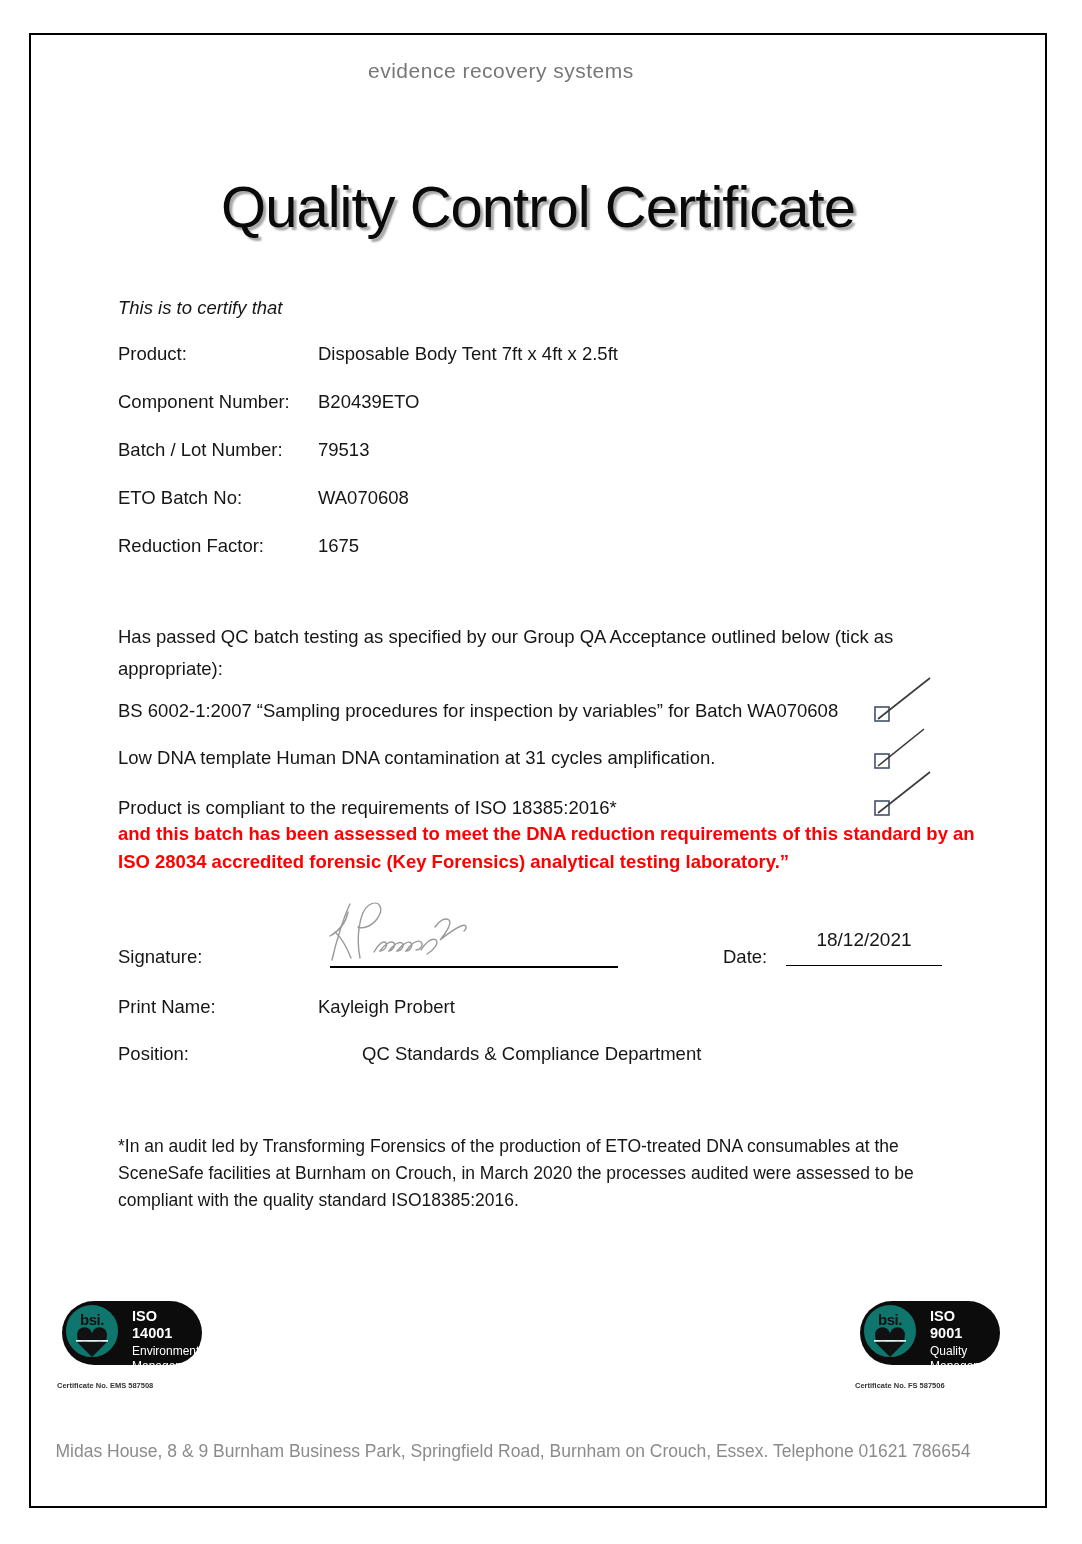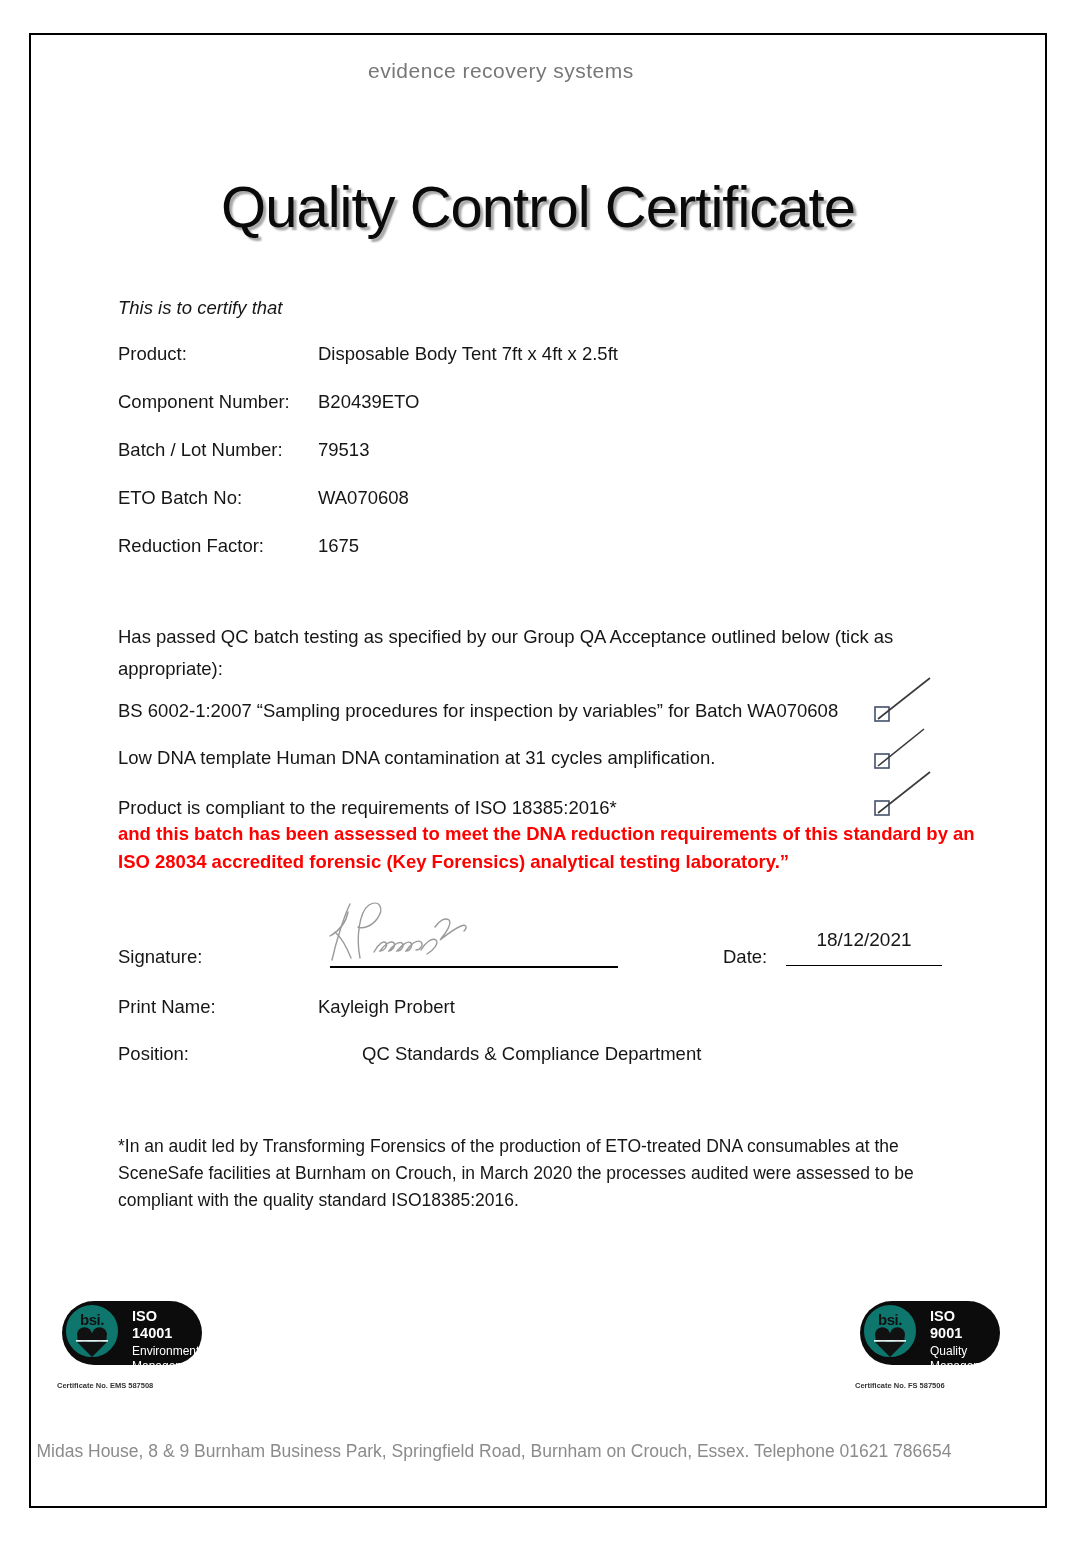--- a/index.html
+++ b/index.html
@@ -34,21 +34,21 @@
   .badge-pill{position:absolute;left:0;top:0;width:140px;height:64px;background:#0c0c0c;border-radius:32px;}
   .badge-circle{position:absolute;left:2px;top:2px;width:56px;height:56px;background:#0f766e;
         border:2px solid #0c0c0c;border-radius:50%;box-sizing:border-box;text-align:center;}
   .badge-bsi{font-size:15px;font-weight:700;color:#111;line-height:1;margin-top:7px;letter-spacing:-0.5px;}
   .badge-text{position:absolute;left:70px;top:7px;color:#fff;}
   .badge-iso{font-size:14.5px;font-weight:600;line-height:1.15;}
   .badge-desc{font-size:12px;line-height:1.25;margin-top:3px;}
   .badge-cert{position:absolute;top:80px;left:-5px;width:150px;text-align:left;
         font-size:7.5px;color:#333;font-weight:bold;}
   .footer{position:absolute;left:29px;top:1441px;width:930px;text-align:center;
-        font-size:17.5px;color:#8b8b8d;}
+        font-size:17.5px;color:#8b8b8d;padding-left:19px;}
 </style>
 </head>
 <body>
 
 <div class="page">
   <div class="page-border"></div>
 
   <div class="logo">
     <div class="logo-tagline">evidence recovery systems</div>
   </div>

